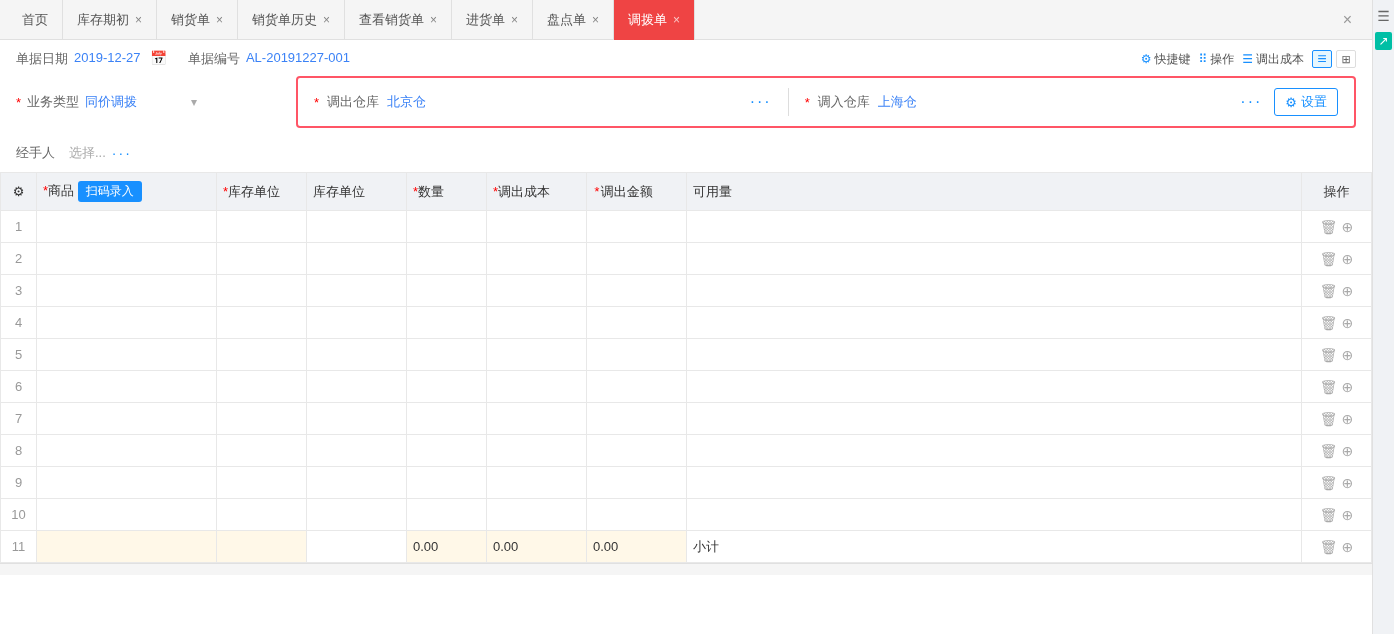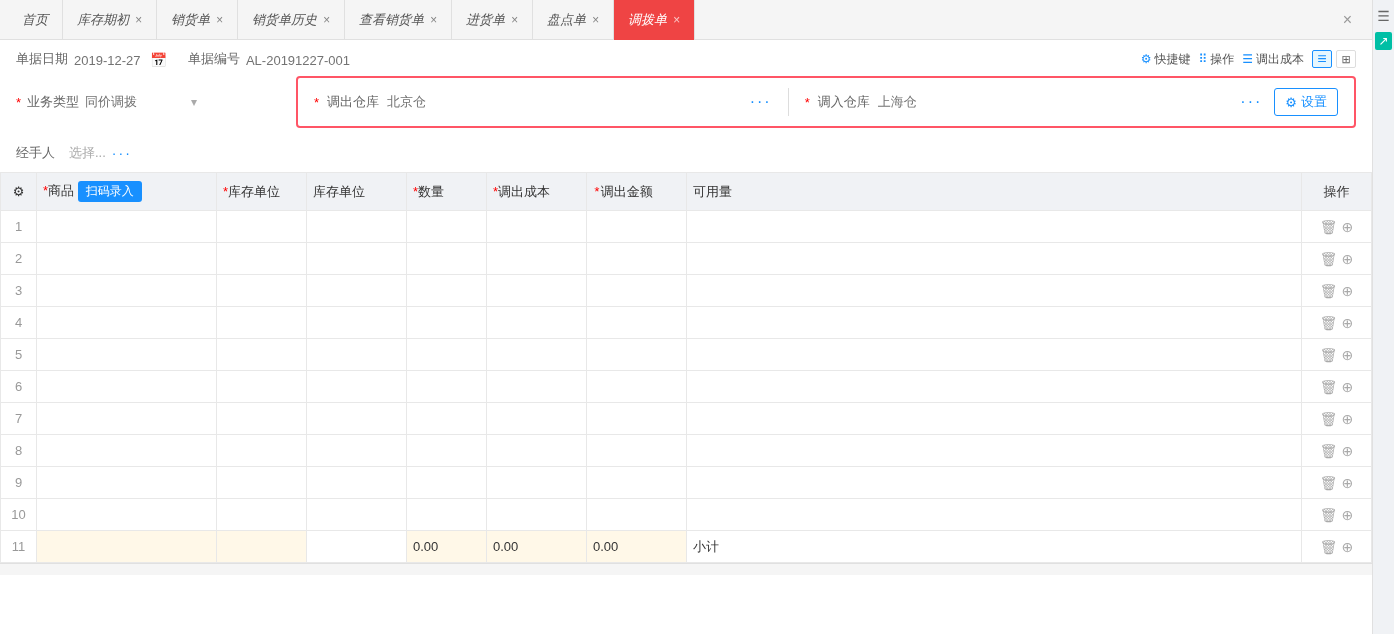--- a/index.html
+++ b/index.html
@@ -6,31 +6,31 @@
     body { font-family: 'Microsoft YaHei', 'PingFang SC', sans-serif; font-size: 13px; color: #333; background: #fff; overflow: hidden; }
 
     
     .tabs-bar {
       display: flex; align-items: center; border-bottom: 1px solid #e0e0e0;
       background: #f5f5f5; height: 40px; padding: 0 8px;
     }
     .tab {
       display: flex; align-items: center; padding: 0 14px; height: 40px;
       cursor: pointer; font-size: 13px; color: #555; white-space: nowrap;
-      border-right: 1px solid #e0e0e0; gap: 6px; font-style: italic;
+      border-right: 1px solid #e0e0e0; gap: 6px;
     }
     .tab.active {
       background: #ef4444; color: #fff; font-weight: 500;
     }
     .tab .close-btn { font-size: 12px; cursor: pointer; opacity: 0.7; }
     .tab.active .close-btn { color: #fff; }
     .close-window { margin-left: auto; padding: 0 12px; font-size: 16px; color: #999; cursor: pointer; }
-    .form-field { display: flex; align-items: flex-end; gap: 6px; }
+    .form-field { display: flex; align-items: flex-start; gap: 6px; }
     .form-label { color: #666; white-space: nowrap; }
-    .form-value { color: #737373; }
+    .form-value { color: #3b82f6; }
     .date-icon { color: #1890ff; cursor: pointer; margin-left: 4px; font-size: 14px; }
     .dropdown-arrow { color: #aaa; cursor: pointer; font-size: 12px; }
 
     
     .warehouse-box {
       border: 2px solid #f56; border-radius: 4px; padding: 10px 16px;
       display: flex; align-items: center; gap: 0; flex: 1; margin-left: 20px;
     }
     .warehouse-section { display: flex; align-items: center; gap: 8px; flex: 1; }
     .warehouse-divider { width: 1px; background: #ddd; height: 28px; margin: 0 16px; }

